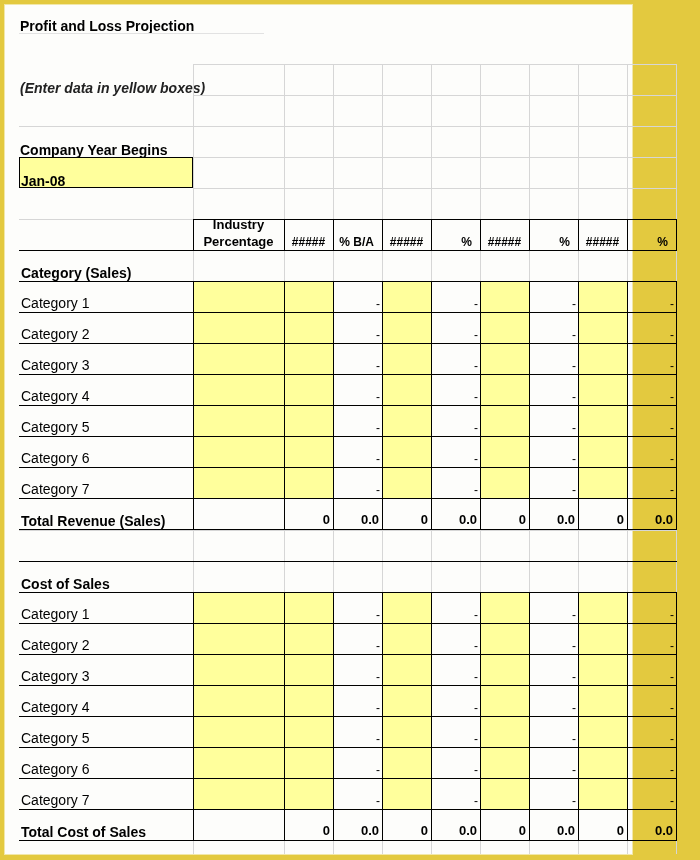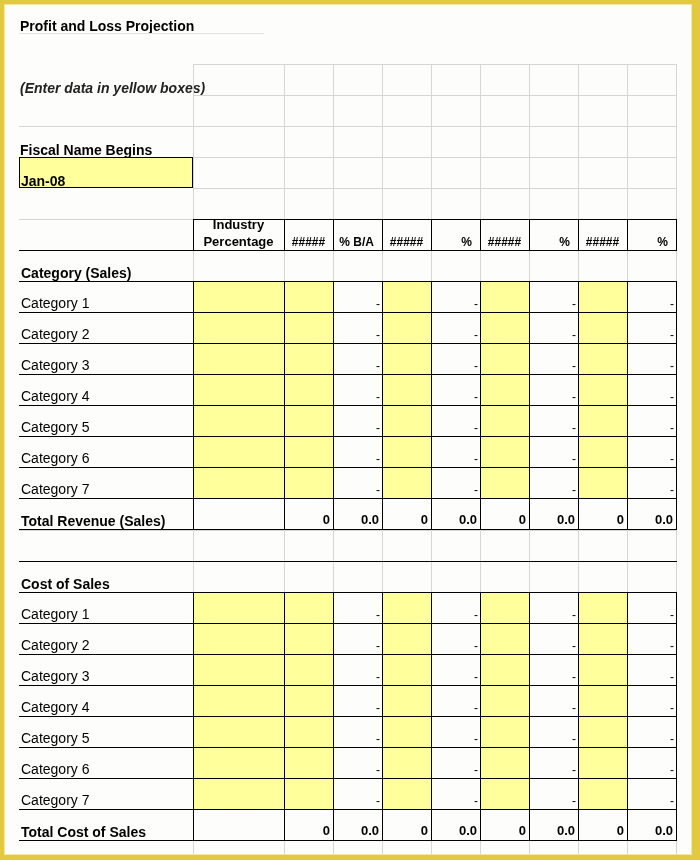--- a/index.html
+++ b/index.html
@@ -3,21 +3,21 @@
 <meta charset="utf-8">
 <style>
   html, body { margin: 0; padding: 0; }
   body {
     width: 700px; height: 860px; overflow: hidden;
     background: #e3c93f;
     font-family: "Liberation Sans", sans-serif;
     color: #000;
   }
   .page {
-    position: absolute; left: 4px; top: 4px; width: 688px; height: 851px;
+    position: absolute; left: 4px; top: 4px; width: 629px; height: 851px;
     background: #fdfdfb;
     box-shadow: inset 0 0 0 1px #f1e7a9;
   }
   
   .vgrid { position: absolute; width: 1px; background: #d6d6d6; }
   .hgrid { position: absolute; height: 1px; background: #d6d6d6; }
   .hline { position: absolute; height: 1px; background: #000; }
   .vline { position: absolute; width: 1px; background: #000; }
   .txt { position: absolute; font-size: 14px; white-space: nowrap; line-height: 16px; }
   .bold { font-weight: bold; }
@@ -29,21 +29,21 @@
 </style>
 </head>
 <body>
 
 <div class="page" id="page">
 
   <div class="txt bold" style="left:16px; top:14px;">Profit and Loss Projection</div>
   <div class="hgrid" style="left:15px; top:29px; width:245px; background:#e2e2e2;"></div>
   <div class="txt ital" style="left:16px; top:76px; color:#222;font-weight:bold;">(Enter data in yellow boxes)</div>
 
-  <div class="txt bold" style="left:16px; top:138px;">Fiscal Name Begins</div>
+  <div class="txt bold" style="left:16px; top:138px;">Company Year Begins</div>
   <div class="yellow" style="left:15px; top:153px; width:174px; height:31px; border:1px solid #000; box-sizing:border-box;">
     <span class="txt bold" style="left:1px; top:15px;">Jan-08</span>
   </div>
 
   <div id="grid-layer">
       <div class="vgrid" style="left: 189px; top: 60px; height: 790px;"></div>
       <div class="vgrid" style="left: 280px; top: 60px; height: 790px;"></div>
       <div class="vgrid" style="left: 329px; top: 60px; height: 790px;"></div>
       <div class="vgrid" style="left: 378px; top: 60px; height: 790px;"></div>
       <div class="vgrid" style="left: 427px; top: 60px; height: 790px;"></div>

